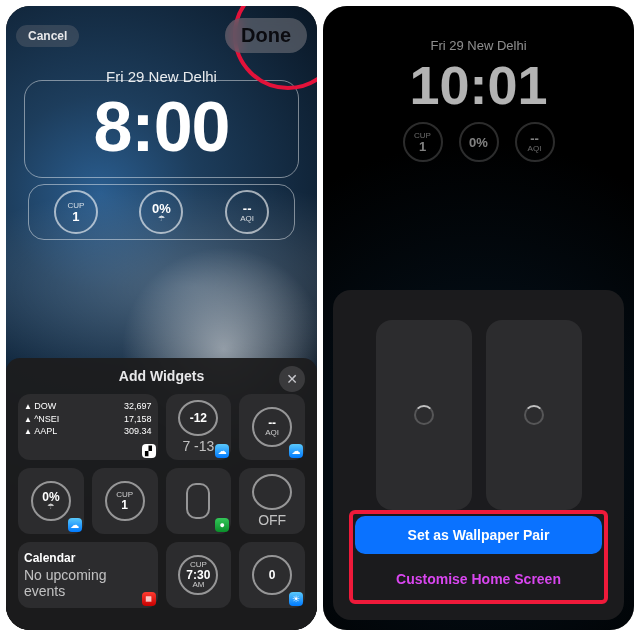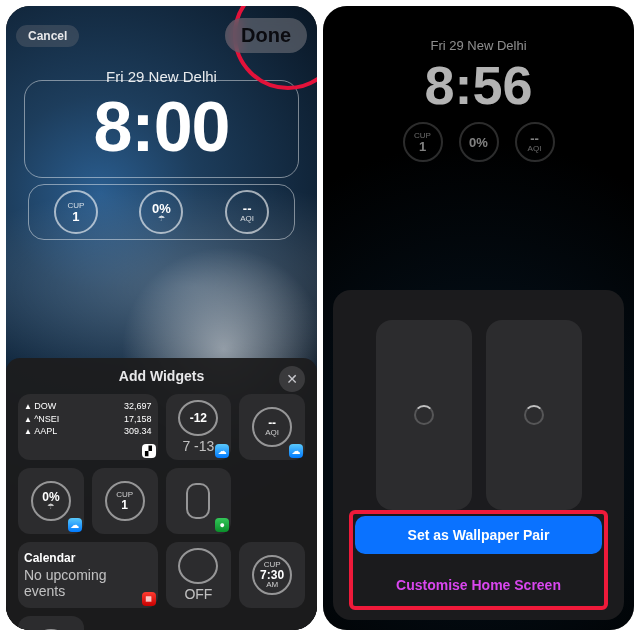--- a/index.html
+++ b/index.html
@@ -205,21 +205,21 @@
   }
   .spinner {
     width:20px; height:20px; border-radius:50%;
     border:2px solid rgba(255,255,255,0.2);
     border-top-color: rgba(255,255,255,0.7);
   }
   .hl-box {
     border: 4px solid #ef1a3a;
     border-radius: 6px;
     padding: 2px;
-    display:flex; flex-direction:column; gap:12px;
+    display:flex; flex-direction:column; gap:6px;
   }
   .btn-primary, .btn-secondary {
     height: 38px; border-radius:10px;
     display:flex; align-items:center; justify-content:center;
     font-size:14px; font-weight:600;
   }
   .btn-primary { background:#0a72ff; color:#fff; }
   .btn-secondary { background:transparent; color:#d946ef; }
 </style>
 </head>
@@ -304,32 +304,32 @@
           <span class="a">CUP</span>
           <span class="b">1</span>
         </div>
       </div>
 
       <div class="tile">
         <div class="minicirc" style="border-radius:10px;width:24px;height:36px;"></div>
         <div class="appdot green">●</div>
       </div>
 
+      <div class="tile">
+        <div class="minicirc"></div>
+        <div class="subtxt">OFF</div>
+      </div>
+
       <div class="tile wide2" style="justify-content:center;">
         <div style="font-size:12px;font-weight:600;">Calendar</div>
         <div class="subtxt">No upcoming events</div>
         <div class="appdot red" style="color:#fff;font-size:7px;">▦</div>
       </div>
 
       <div class="tile">
-        <div class="minicirc"></div>
-        <div class="subtxt">OFF</div>
-      </div>
-
-      <div class="tile">
         <div class="minicirc">
           <span class="a">CUP</span>
           <span class="b">7:30</span>
           <span class="a">AM</span>
         </div>
       </div>
 
       <div class="tile">
         <div class="minicirc">
           <span class="b">0</span>
@@ -337,21 +337,21 @@
         <div class="appdot blue">☀</div>
       </div>
     </div>
   </div>
 </div>
 
 <div class="phone">
   <div class="wallpaper-dark"></div>
 
   <div class="date-loc2">Fri 29  New Delhi</div>
-  <div class="clock2">8:56</div>
+  <div class="clock2">10:01</div>
 
   <div class="widrow2">
     <div class="circ">
       <span class="sm">CUP</span>
       <span class="lg">1</span>
     </div>
     <div class="circ">
       <span class="lg">0%</span>
     </div>
     <div class="circ">

